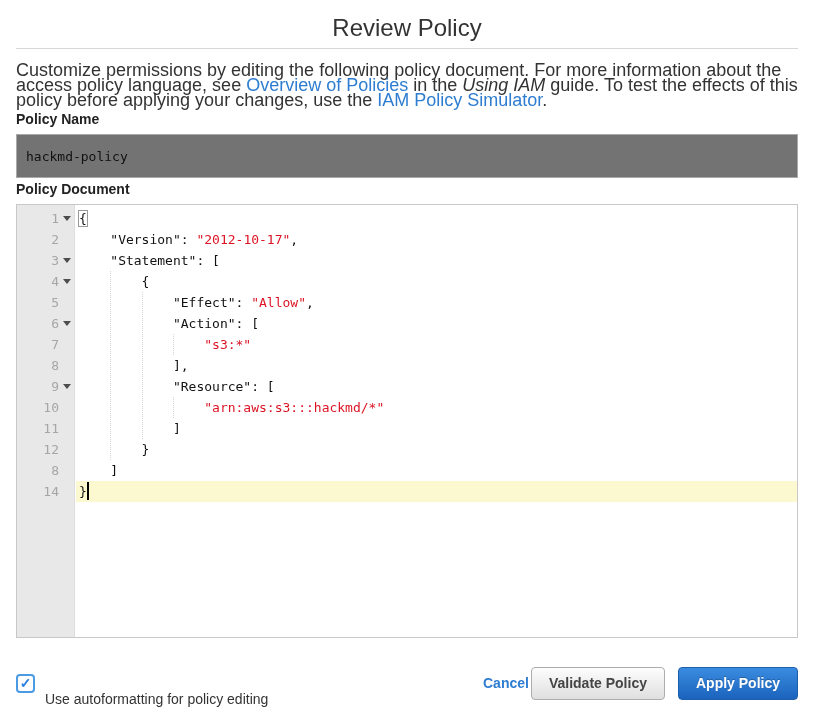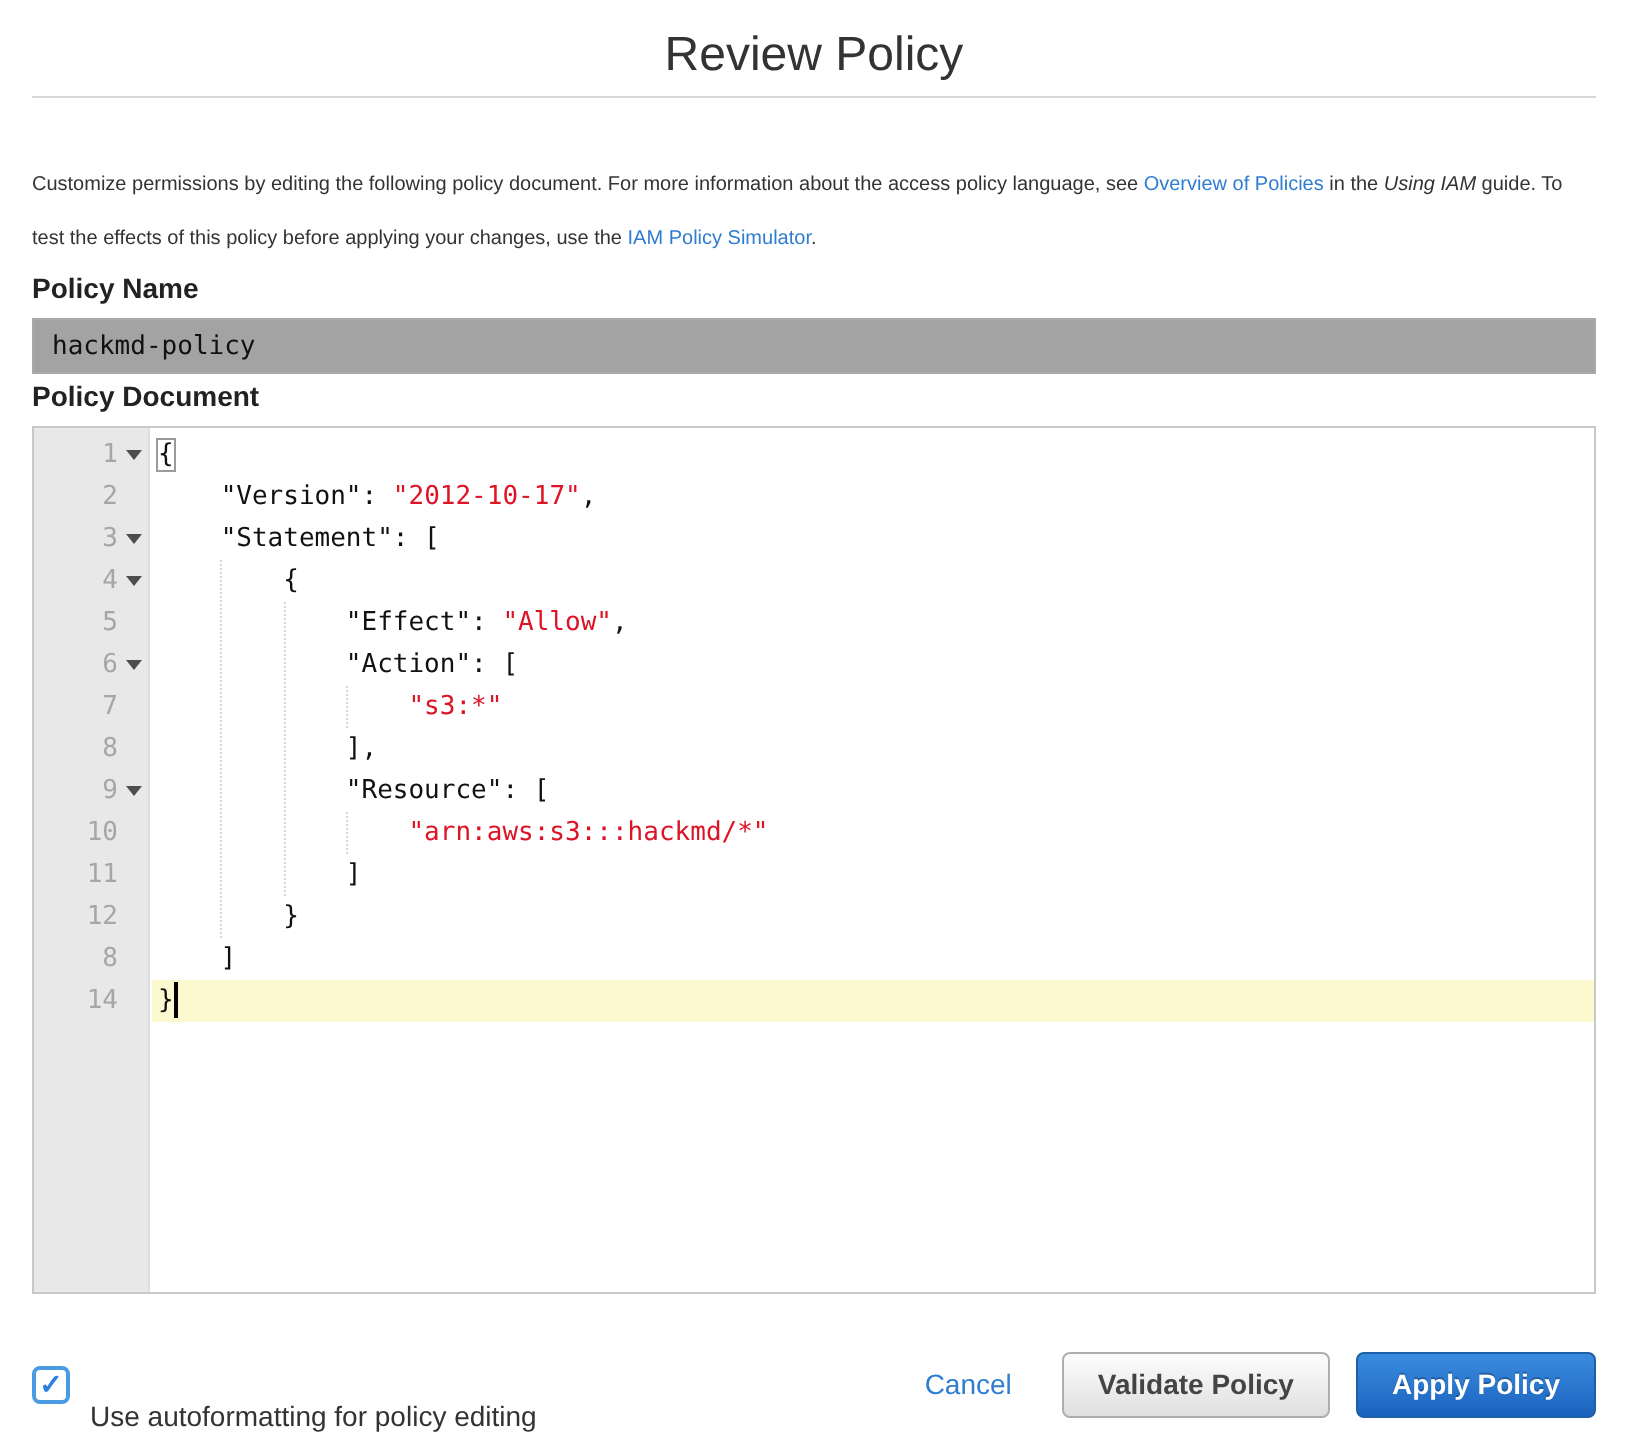--- a/index.html
+++ b/index.html
@@ -18,41 +18,41 @@
     font-weight: 400;
     color: #333;
     text-align: center;
   }
   hr.title-rule {
     border: none;
     border-top: 1px solid #d7d7d7;
     margin-top: 6px;
   }
   p.intro {
-    margin-top: 30px;
-    font-size: 10px;
-    line-height: 27px;
+    margin-top: 14px;
+    font-size: 18px;
+    line-height: 15px;
     color: #333;
     max-width: 782px;
   }
   a.link { color: var(--link-blue, #2e7dd1); text-decoration: none; cursor: pointer; }
   .italic { font-style: italic; }
 
   .field-label {
     margin-top: 3px;
     font-size: 14px;
     font-weight: bold;
     color: #222;
   }
   input.policy-name {
     margin-top: 7px;
     width: 782px;
-    height: 28px;
+    height: 44px;
     border: 1px solid #a9a9a9;
-    background: #a3a3a3;
+    background: #737373;
     padding: 4px 9px;
     font-family: "DejaVu Sans Mono", monospace;
     font-size: 13px;
     color: #111;
   }
 
   
   .editor {
     position: relative;
     margin-top: 7px;
@@ -167,23 +167,23 @@
   }
   .checkbox-label {
     margin-left: 10px;
     font-size: 14px;
     color: #333;
     margin-top: 32px;
   }
   .actions { display: flex; align-items: center; }
   .cancel-link {
     font-size: 14px;
-    font-weight: normal;
+    font-weight: bold;
     color: var(--link-blue, #2e7dd1);
-    margin-right: 25px;
+    margin-right: 2px;
     cursor: pointer;
   }
   button.btn {
     font-family: "Liberation Sans", sans-serif;
     font-size: 14px;
     font-weight: bold;
     border-radius: 4px;
     padding: 0 17px;
     height: 33px;
     cursor: pointer;

